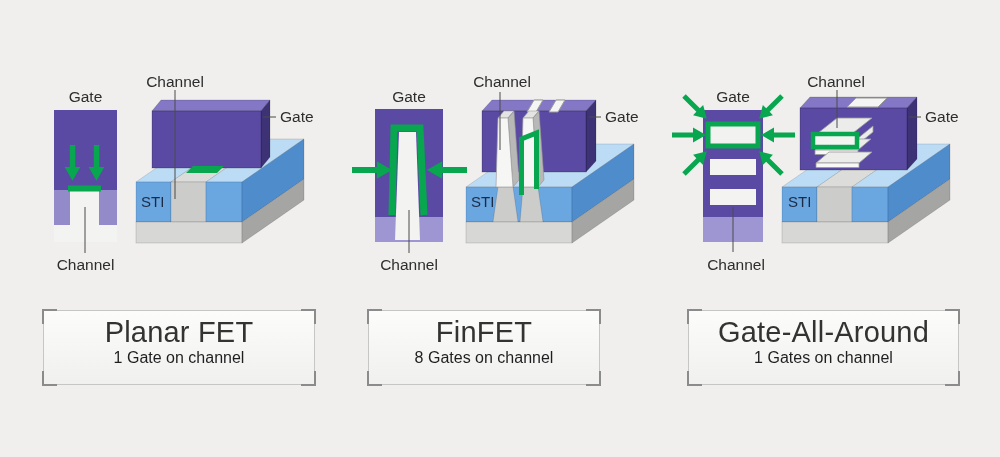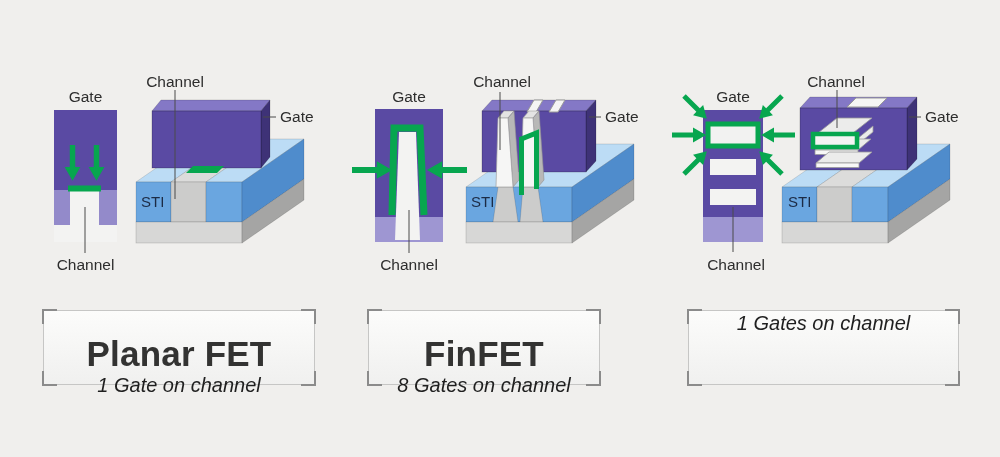--- a/index.html
+++ b/index.html
@@ -52,22 +52,22 @@
   .finT{fill:#e4e4e3;stroke:#a0a0a0;stroke-width:.6;}
   .sheet{fill:#ececeb;stroke:#9a9a9a;stroke-width:.8;}
   .sheetE{fill:#f8f8f7;stroke:#9a9a9a;stroke-width:.8;}
   .tip{fill:#f5f5f4;stroke:#999998;stroke-width:1;}
 
   .caption{
     position:absolute;top:310px;height:75px;box-sizing:border-box;
     background:linear-gradient(180deg,#fcfcfb,#f0f0ef);
     border:1px solid #c6c6c5;text-align:center;
   }
-  .cap-title{margin-top:23px;font-size:35px;font-weight:bold;color:#333332;line-height:1.12;letter-spacing:.2px;}
-  .cap-sub{font-size:20px;color:#1f1f1f;line-height:1.2;font-style:italic;}
+  .cap-title{margin-top:5px;font-size:29px;font-weight:normal;color:#333332;line-height:1.12;letter-spacing:.2px;}
+  .cap-sub{font-size:16px;color:#1f1f1f;line-height:1.2;}
   .corner{position:absolute;width:13px;height:13px;}
   .corner.tl{left:-2px;top:-2px;border-left:2px solid #8b8b8b;border-top:2px solid #8b8b8b;}
   .corner.tr{right:-2px;top:-2px;border-right:2px solid #8b8b8b;border-top:2px solid #8b8b8b;}
   .corner.bl{left:-2px;bottom:-2px;border-left:2px solid #8b8b8b;border-bottom:2px solid #8b8b8b;}
   .corner.br{right:-2px;bottom:-2px;border-right:2px solid #8b8b8b;border-bottom:2px solid #8b8b8b;}
 </style>
 </head>
 <body>
 
 <div class="stage">
@@ -223,16 +223,17 @@
     <span class="corner br"></span>
     <div class="cap-title">FinFET</div>
     <div class="cap-sub">8 Gates on channel</div>
   </div>
 
   <div class="caption" style="left:688px;width:271px;">
     <span class="corner tl"></span>
     <span class="corner tr"></span>
     <span class="corner bl"></span>
     <span class="corner br"></span>
+    <div class="cap-title">Gate-All-Around</div>
     <div class="cap-sub">1 Gates on channel</div>
   </div>
 
 </div>
 
 </body></html>

